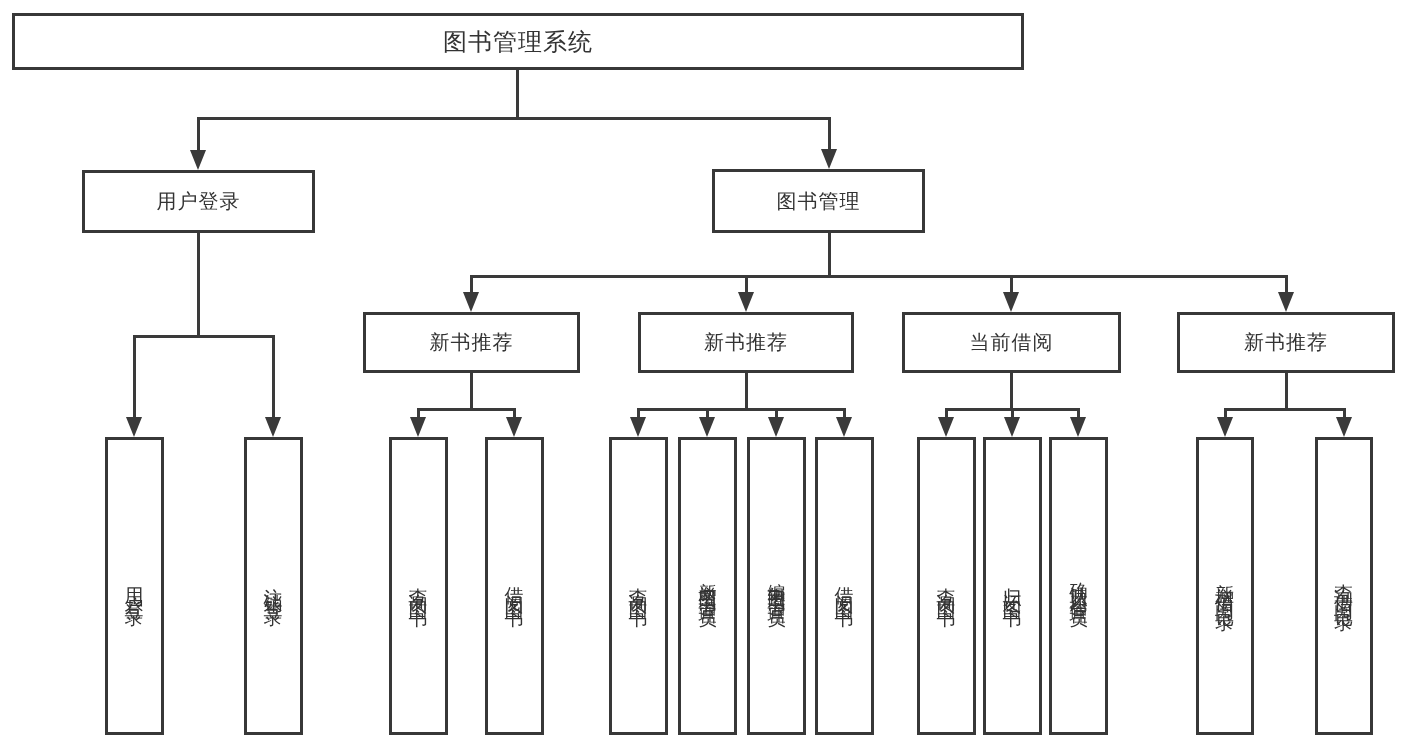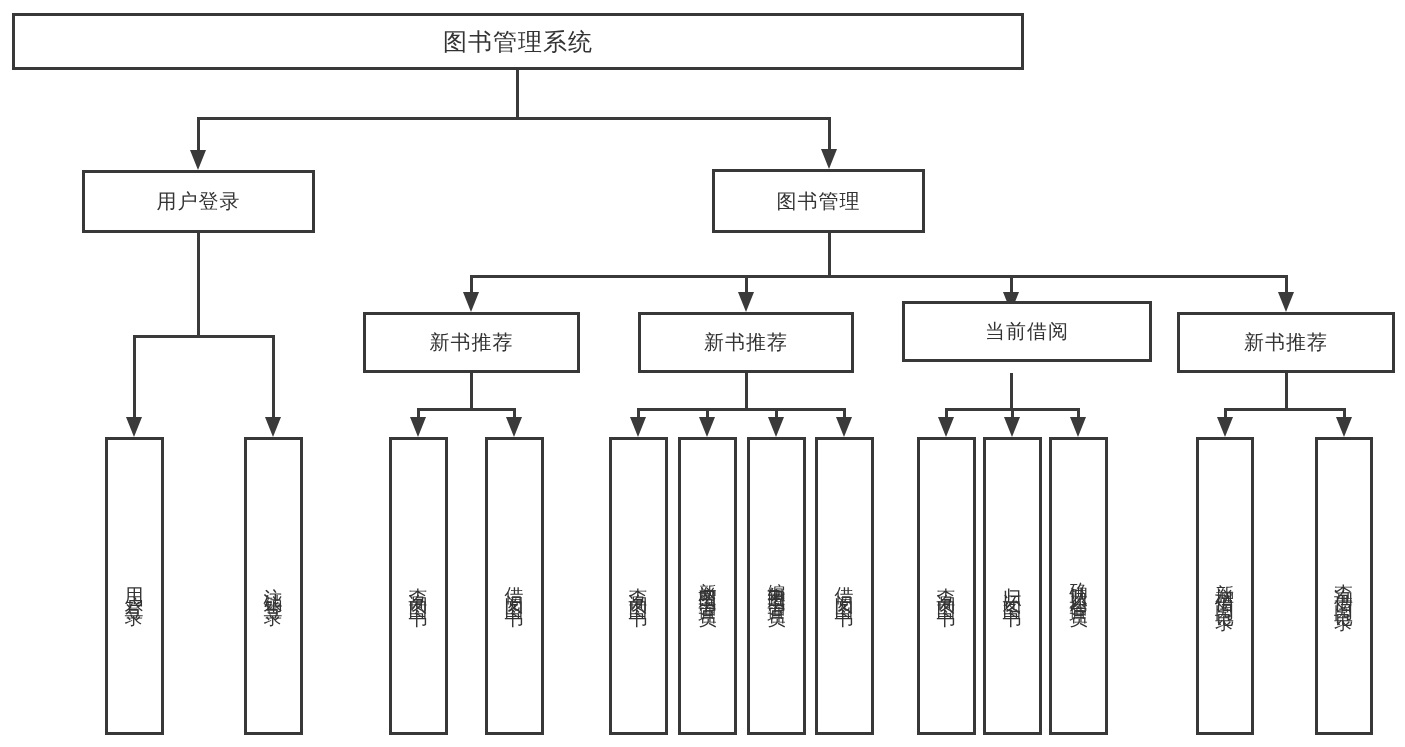--- a/index.html
+++ b/index.html
@@ -55,21 +55,21 @@
   <div class="node" style="left:12px;top:13px;width:1012px;height:57px;font-size:24px;font-family:Liberation Serif, serif;">图书管理系统</div>
 
   <div class="node" style="left:82px;top:170px;width:233px;height:63px;">用户登录</div>
 
   <div class="node" style="left:712px;top:169px;width:213px;height:64px;">图书管理</div>
 
   <div class="node" style="left:363px;top:312px;width:217px;height:61px;">新书推荐</div>
 
   <div class="node" style="left:638px;top:312px;width:216px;height:61px;">新书推荐</div>
 
-  <div class="node" style="left:902px;top:301px;width:250px;height:61px;">当前借阅</div>
+  <div class="node" style="left:902px;top:312px;width:219px;height:61px;">当前借阅</div>
 
   <div class="node" style="left:1177px;top:312px;width:218px;height:61px;">新书推荐</div>
 
   <div class="node leaf" style="left:105px;top:437px;width:59px;height:298px;">用户登录</div>
   <div class="node leaf" style="left:244px;top:437px;width:59px;height:298px;">注销登录</div>
 
   <div class="node leaf" style="left:389px;top:437px;width:59px;height:298px;">查询图书</div>
   <div class="node leaf" style="left:485px;top:437px;width:59px;height:298px;">借阅图书</div>
 
   <div class="node leaf" style="left:609px;top:437px;width:59px;height:298px;">查询图书</div>

